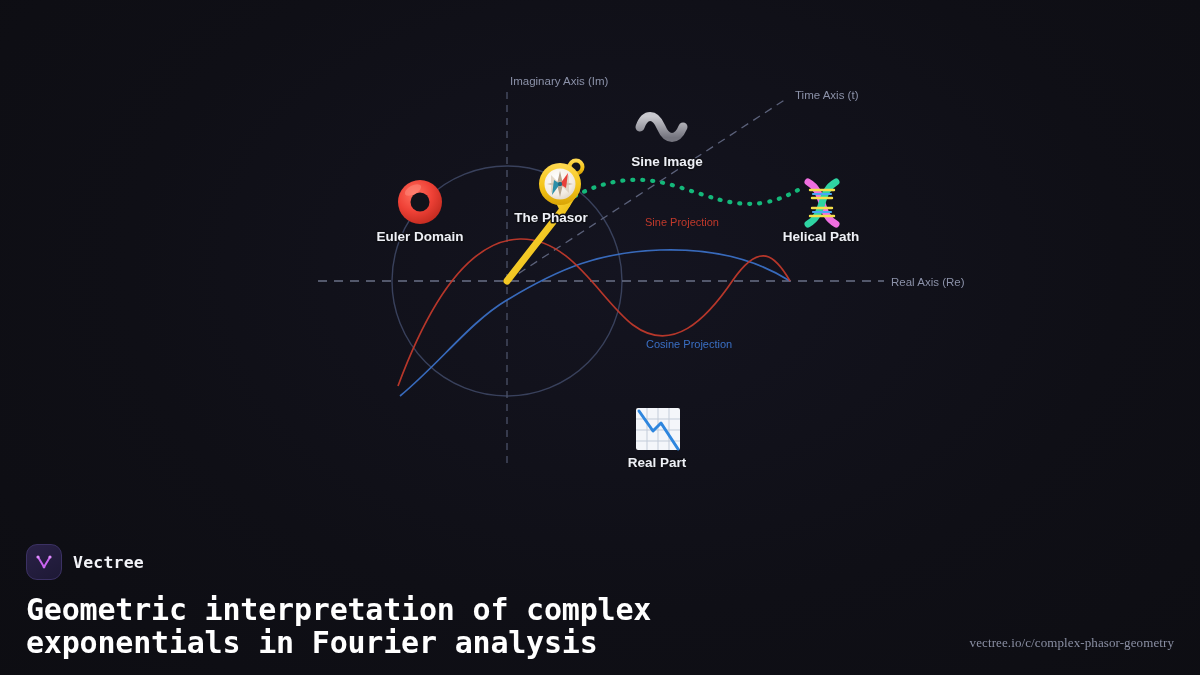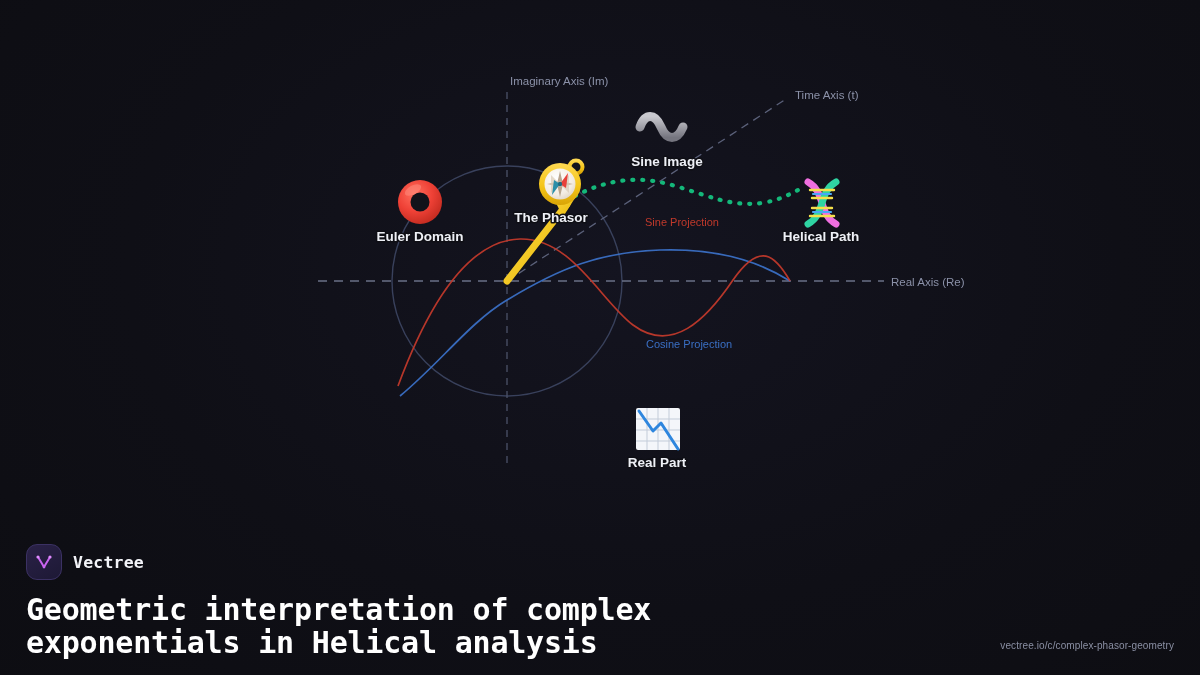--- a/index.html
+++ b/index.html
@@ -77,22 +77,22 @@
     font-size:30px;
     font-weight:bold;
     line-height:1.09;
     color:#ffffff;
     letter-spacing:-0.2px;
     max-width:820px;
   }
   #url {
     position:absolute;
     right:26px; bottom:24px;
-    font-family:Liberation Sans, sans-serif;
-    font-size:10px;
+    font-family:Liberation Serif, serif;
+    font-size:13px;
     color:#8a8fa3;
     letter-spacing:0.1px;
   }
 </style>
 </head>
 <body>
 
 <div id="page">
 
   <div id="diagram">
@@ -223,18 +223,18 @@
         <svg width="20" height="20" viewBox="0 0 20 20">
           <path d="M4 5 L10 15 L16 5" fill="none" stroke="#c964f0" stroke-width="2" stroke-linecap="round" stroke-linejoin="round"></path>
           <circle cx="4" cy="5" r="1.6" fill="#e08cff"></circle>
           <circle cx="16" cy="5" r="1.6" fill="#e08cff"></circle>
           <circle cx="10" cy="15" r="1.4" fill="#c964f0"></circle>
         </svg>
       </div>
       <div id="brand-name">Vectree</div>
     </div>
 
-    <div id="headline">Geometric interpretation of complex exponentials in Helical analysis</div>
+    <div id="headline">Geometric interpretation of complex exponentials in Fourier analysis</div>
 
     <div id="url">vectree.io/c/complex-phasor-geometry</div>
   </div>
 
 </div>
 
 </body></html>

